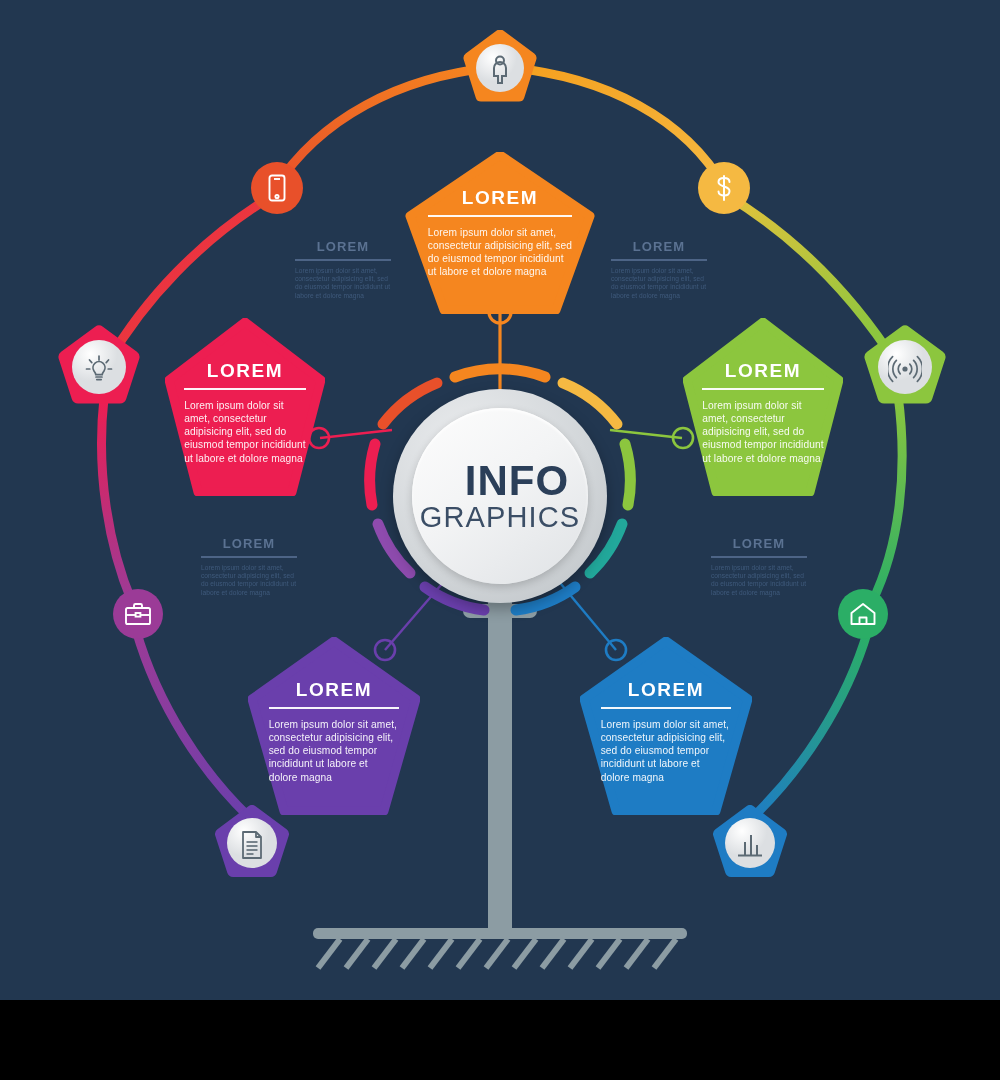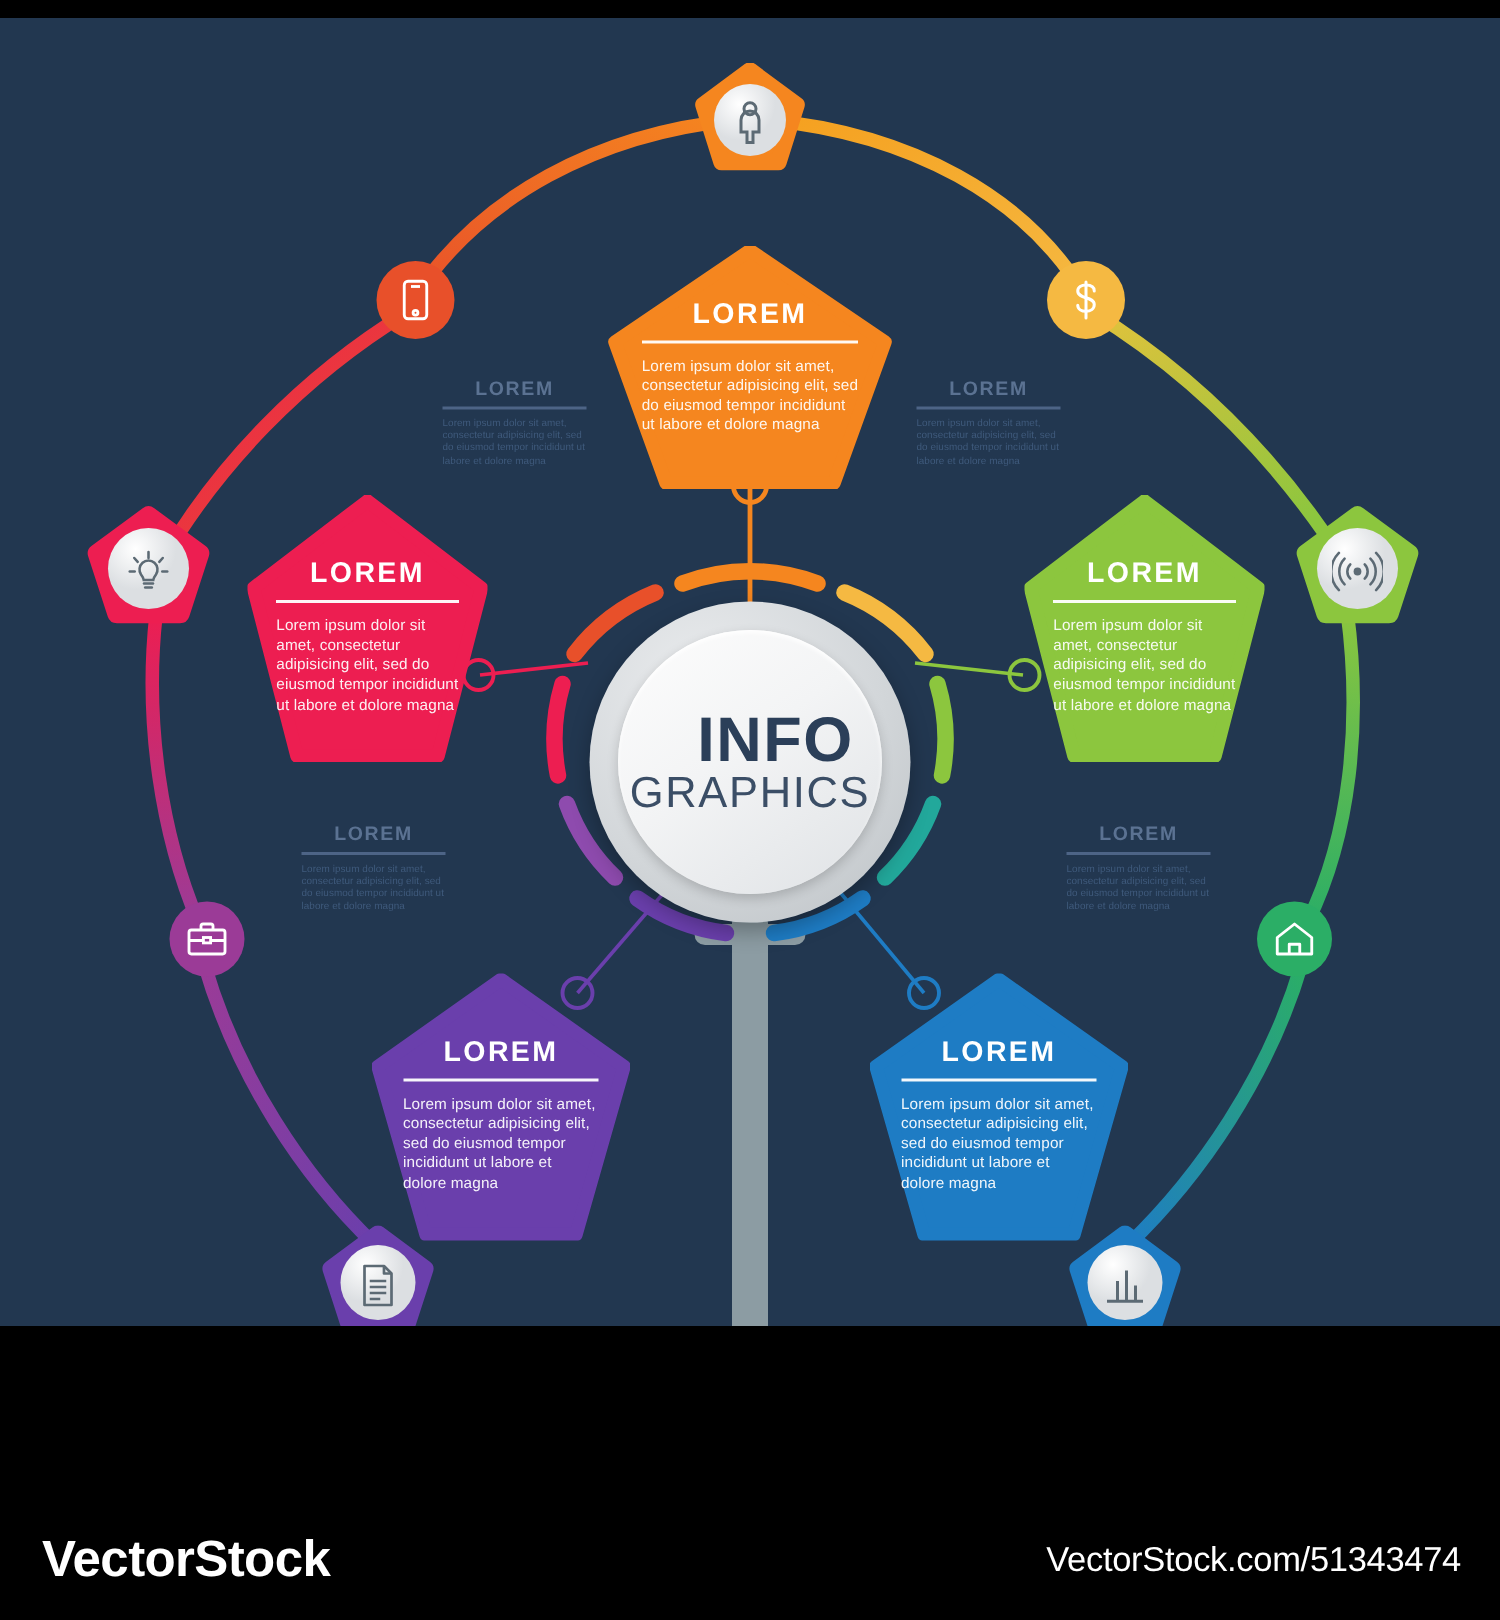--- a/index.html
+++ b/index.html
@@ -10,22 +10,22 @@
     font-family: "Liberation Sans", sans-serif;
     overflow: hidden;
   }
   #stage {
     position: relative;
     width: 1000px; height: 1080px;
     background: #000000;
   }
   #canvas {
     position: absolute;
-    left: 0; top: 12px;
-    width: 1000px; height: 872px;
+    left: 0; top: 0;
+    width: 1000px; height: 1000px;
     background: #223750;
     overflow: hidden;
   }
   .layer { position: absolute; left: 0; top: 0; width: 1000px; height: 1000px; }
 
   
   .card {
     position: absolute;
     color: #ffffff;
   }
@@ -481,18 +481,14 @@
           <line x1="3" y1="24.5" x2="25" y2="24.5"></line>
           <line x1="9" y1="24" x2="9" y2="12"></line>
           <line x1="15" y1="24" x2="15" y2="5"></line>
           <line x1="21" y1="24" x2="21" y2="15"></line>
         </svg>
       </span>
     </div>
 
   </div>
 
-  <div id="footer">
-    <div class="brand">VectorStock</div>
-    <div class="url">VectorStock.com/51343474</div>
-  </div>
 
 </div>
 
 </body></html>

